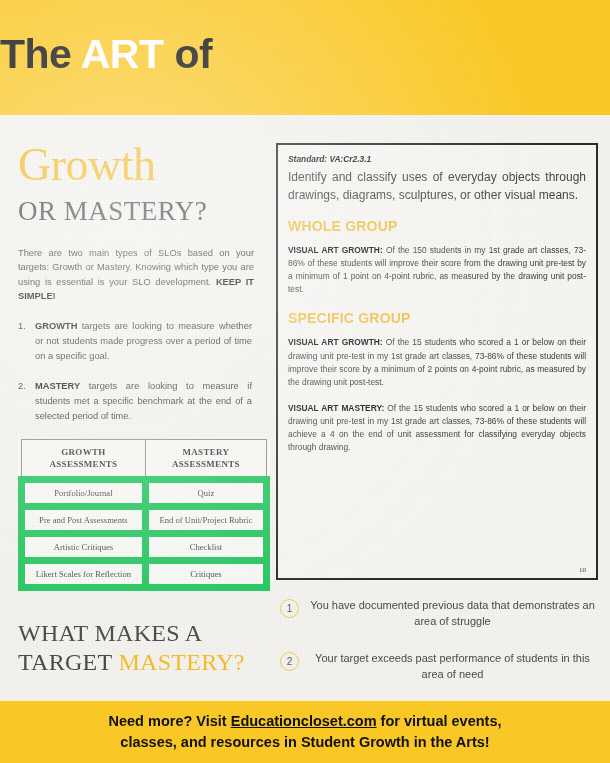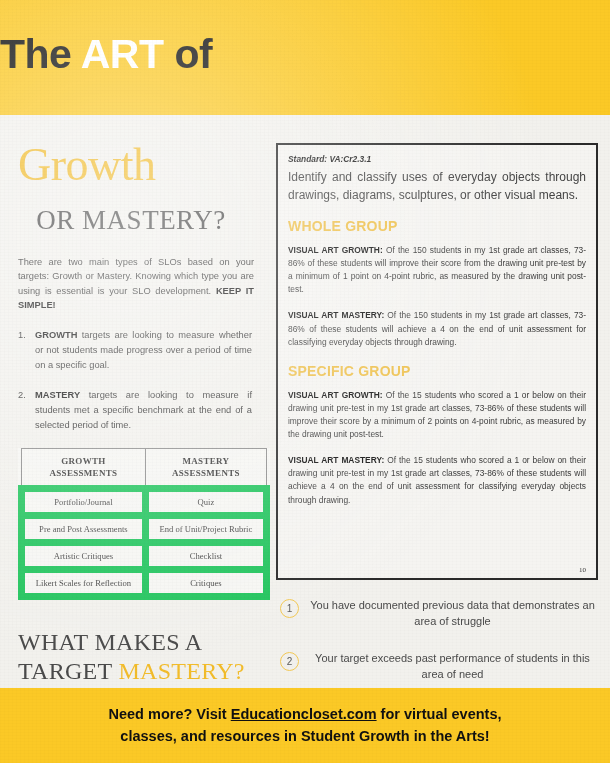--- a/index.html
+++ b/index.html
@@ -78,23 +78,23 @@
     font-family: "Liberation Serif", serif;
     font-size: 46px;
     color: #f2bc2b;
     line-height: 0.95;
     letter-spacing: -0.5px;
   }
   .mastery-title {
     font-family: "Liberation Serif", serif;
     font-size: 27px;
     color: #4a4a4a;
-    text-align: center;
+    text-align: left;
     padding-right: 14px;
-    margin-top: 18px;
+    margin-top: 9px;
     letter-spacing: 0.5px;
   }
 
   .intro-text {
     font-size: 9.3px;
     line-height: 1.55;
     color: #3b3b3b;
     text-align: justify;
     margin-top: 19px;
     padding-right: 4px;
@@ -237,21 +237,21 @@
     text-align: center;
     flex: 1;
   }
 
   
   .footer-banner {
     position: absolute;
     left: 0;
     bottom: 0;
     width: 610px;
-    height: 75px;
+    height: 62px;
     background: #fbc926;
     display: flex;
     flex-direction: column;
     align-items: center;
     justify-content: center;
     z-index: 3;
   }
   .footer-line {
     font-size: 14.5px;
     font-weight: bold;
@@ -337,21 +337,20 @@
   <div class="col-right">
 
     <div class="standard-box">
       <div class="standard-label">Standard: VA:Cr2.3.1</div>
       <div class="standard-desc">Identify and classify uses of everyday objects through drawings, diagrams, sculptures, or other visual means.</div>
 
       <div class="group-heading">WHOLE GROUP</div>
 
       <div class="target-para"><b>VISUAL ART GROWTH:</b><span> Of the 150 students in my 1st grade art classes, 73-86% of these students will improve their score from the drawing unit pre-test by a minimum of 1 point on 4-point rubric, as measured by the drawing unit post-test.</span></div>
 
-      <div class="target-para"><b>VISUAL ART MASTERY:</b><span> Of the 150 students in my 1st grade art classes, 73-86% of these students will achieve a 4 on the end of unit assessment for classifying everyday objects through drawing.</span></div>
 
       <div class="group-heading">SPECIFIC GROUP</div>
 
       <div class="target-para"><b>VISUAL ART GROWTH:</b><span> Of the 15 students who scored a 1 or below on their drawing unit pre-test in my 1st grade art classes, 73-86% of these students will improve their score by a minimum of 2 points on 4-point rubric, as measured by the drawing unit post-test.</span></div>
 
       <div class="target-para"><b>VISUAL ART MASTERY:</b><span> Of the 15 students who scored a 1 or below on their drawing unit pre-test in my 1st grade art classes, 73-86% of these students will achieve a 4 on the end of unit assessment for classifying everyday objects through drawing.</span></div>
 
       <div class="page-number">10</div>
     </div>
 

